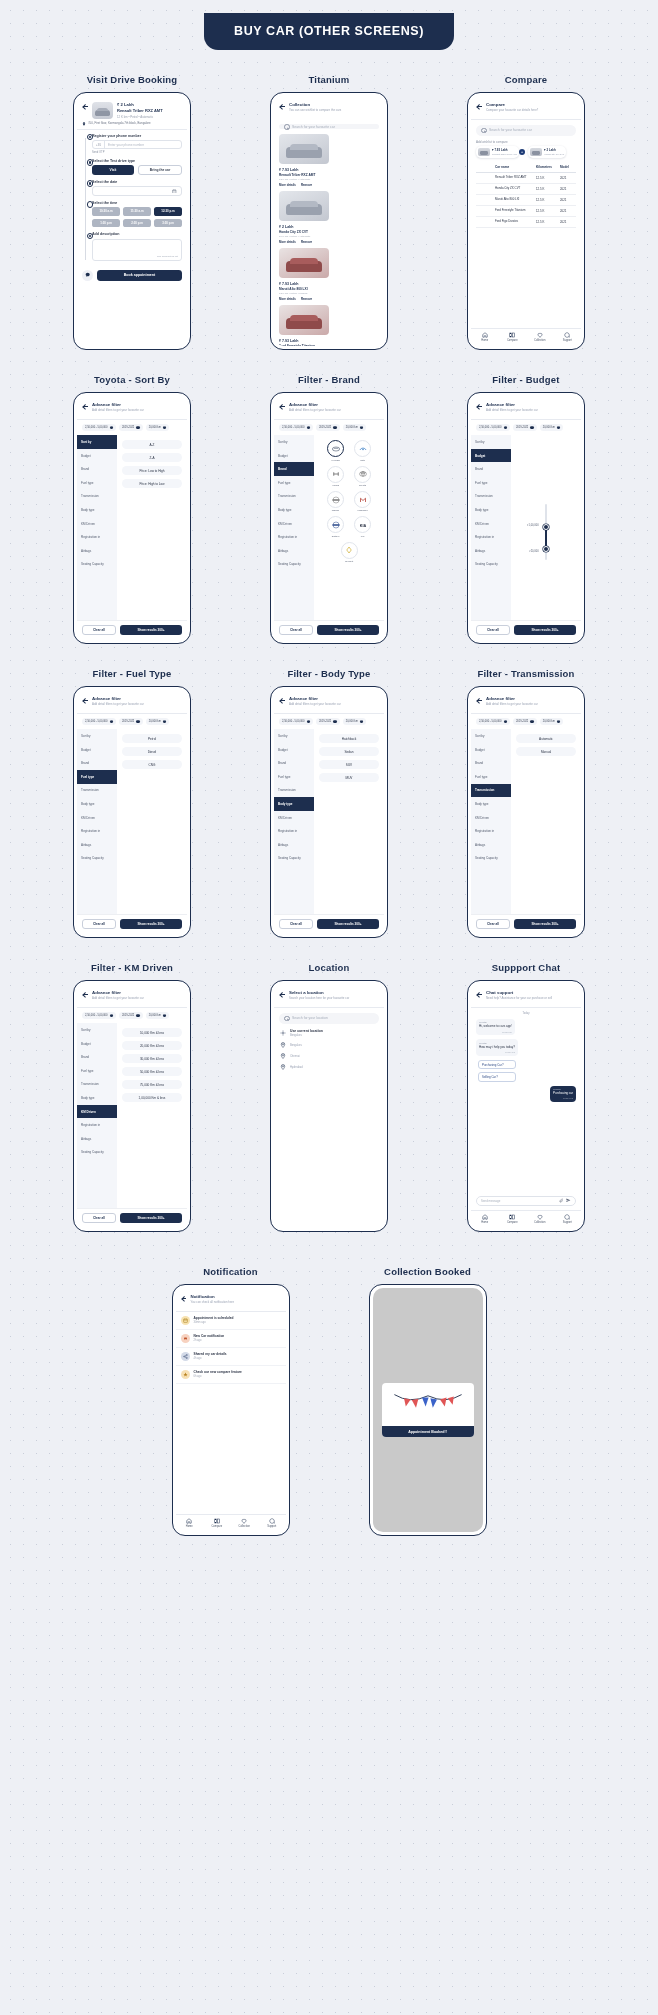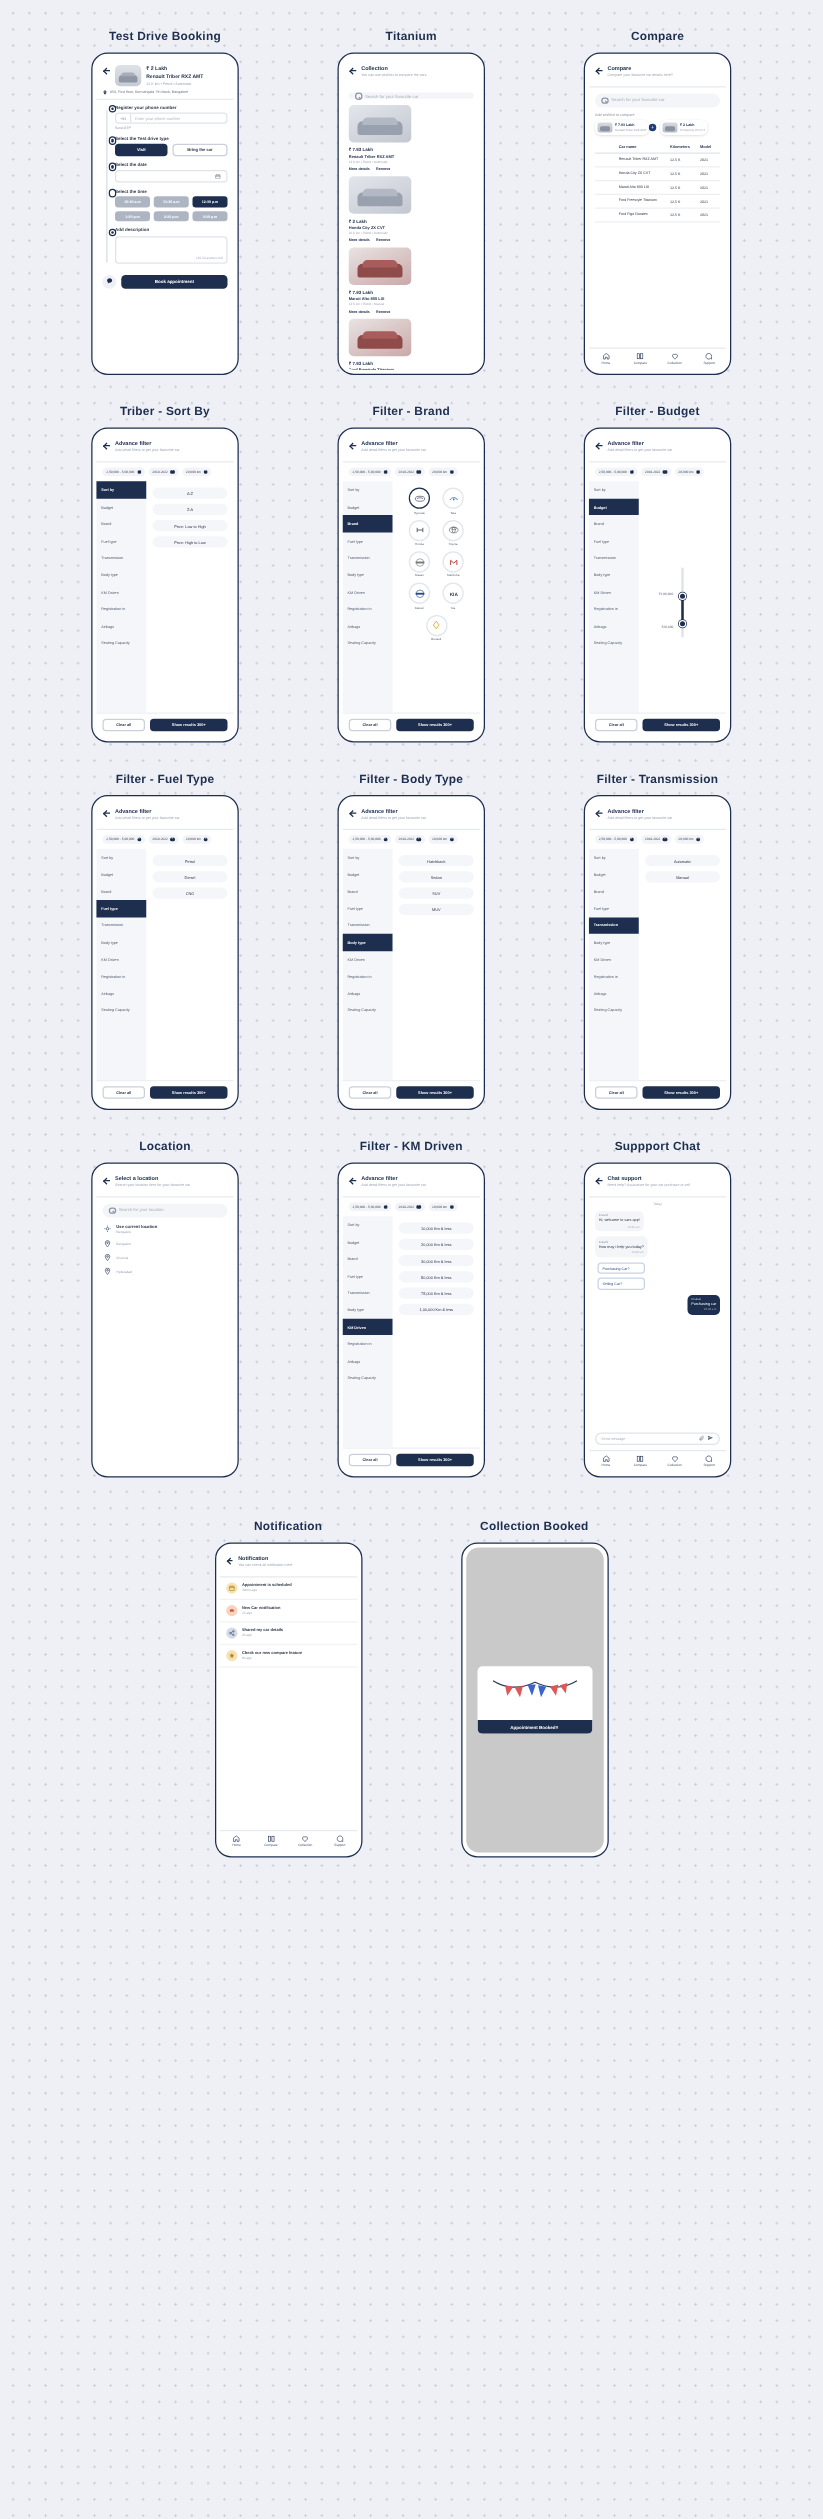--- a/index.html
+++ b/index.html
@@ -339,25 +339,28 @@
   }
   .bottom-pad { height: 34px; }
 </style>
 </head>
 <body>
 
 <div class="dotgrid"></div>
 
 <div class="page">
 
+  <div class="banner-wrap">
+    <div class="banner">BUY CAR (OTHER SCREENS)</div>
+  </div>
 
   <div class="row">
 
     <div class="cell">
-      <div class="cell-title">Test Drive Booking</div>
+      <div class="cell-title">Visit Drive Booking</div>
       <div class="phone tall">
         <div class="screen">
 
           <div class="td-top">
             <div class="back"></div>
             <div class="car-thumb"></div>
             <div style="flex:1">
               <div class="td-price">₹ 2  Lakh</div>
               <div class="td-name">Renault Triber RXZ AMT</div>
               <div class="td-spec">12 K km • Petrol • Automatic</div>
@@ -619,21 +622,21 @@
             </div>
           </div>
         </div>
       </div>
     </div>
   </div>
 
   <div class="row">
 
     <div class="cell">
-      <div class="cell-title">Triber - Sort By</div>
+      <div class="cell-title">Toyota - Sort By</div>
       <div class="phone mid">
         <div class="screen">
           <div class="hdr">
             <div class="back"></div>
             <div>
               <div class="hdr-tt">Advance filter</div>
               <div class="hdr-sub">Add detail filters to get your favourite car</div>
             </div>
           </div>
           <div class="divider"></div>
@@ -1025,80 +1028,20 @@
             <div class="btn-solid">Show results 300+</div>
           </div>
         </div>
       </div>
     </div>
   </div>
 
   <div class="row">
 
     <div class="cell">
-      <div class="cell-title">Location</div>
-      <div class="phone mid">
-        <div class="screen">
-          <div class="hdr">
-            <div class="back"></div>
-            <div>
-              <div class="hdr-tt">Select a location</div>
-              <div class="hdr-sub">Search your location here for your favourite car</div>
-            </div>
-          </div>
-          <div class="divider"></div>
-          <div class="search">
-            <span class="mag"></span>
-            <span class="search-ph">Search for your location</span>
-          </div>
-          <div class="loc-item">
-            <span class="loc-ico">
-              <svg viewBox="0 0 24 24" fill="none" stroke="currentColor" stroke-width="2">
-                  <circle cx="12" cy="12" r="4"></circle>
-                  <path d="M12 2v3M12 19v3M2 12h3M19 12h3"></path>
-                </svg>
-            </span>
-            <span>
-              <span class="loc-t">Use current location</span>
-              <span class="loc-s" style="display:block">Bengaluru</span>
-            </span>
-          </div>
-          <div class="loc-item">
-            <span class="loc-ico">
-              <svg viewBox="0 0 24 24" fill="none" stroke="currentColor" stroke-width="2">
-                  <path d="M12 2a7 7 0 0 0-7 7c0 5 7 13 7 13s7-8 7-13a7 7 0 0 0-7-7z"></path>
-                  <circle cx="12" cy="9" r="2.5"></circle>
-                </svg>
-            </span>
-            <span class="loc-s">Bengaluru</span>
-          </div>
-          <div class="loc-item">
-            <span class="loc-ico">
-              <svg viewBox="0 0 24 24" fill="none" stroke="currentColor" stroke-width="2">
-                  <path d="M12 2a7 7 0 0 0-7 7c0 5 7 13 7 13s7-8 7-13a7 7 0 0 0-7-7z"></path>
-                  <circle cx="12" cy="9" r="2.5"></circle>
-                </svg>
-            </span>
-            <span class="loc-s">Chennai</span>
-          </div>
-          <div class="loc-item">
-            <span class="loc-ico">
-              <svg viewBox="0 0 24 24" fill="none" stroke="currentColor" stroke-width="2">
-                  <path d="M12 2a7 7 0 0 0-7 7c0 5 7 13 7 13s7-8 7-13a7 7 0 0 0-7-7z"></path>
-                  <circle cx="12" cy="9" r="2.5"></circle>
-                </svg>
-            </span>
-            <span class="loc-s">Hyderabad</span>
-          </div>
-          <div style="flex:1"></div>
-        </div>
-      </div>
-    </div>
-
-    <div class="cell">
       <div class="cell-title">Filter - KM Driven</div>
       <div class="phone mid">
         <div class="screen">
           <div class="hdr">
             <div class="back"></div>
             <div>
               <div class="hdr-tt">Advance filter</div>
               <div class="hdr-sub">Add detail filters to get your favourite car</div>
             </div>
           </div>
@@ -1136,20 +1079,80 @@
               <div class="opt">30,000 Km &amp; less</div>
               <div class="opt">50,000 Km &amp; less</div>
               <div class="opt">75,000 Km &amp; less</div>
               <div class="opt">1,00,000 Km &amp; less</div>
             </div>
           </div>
           <div class="af-foot">
             <div class="btn-ghost">Clear all</div>
             <div class="btn-solid">Show results 300+</div>
           </div>
+        </div>
+      </div>
+    </div>
+
+    <div class="cell">
+      <div class="cell-title">Location</div>
+      <div class="phone mid">
+        <div class="screen">
+          <div class="hdr">
+            <div class="back"></div>
+            <div>
+              <div class="hdr-tt">Select a location</div>
+              <div class="hdr-sub">Search your location here for your favourite car</div>
+            </div>
+          </div>
+          <div class="divider"></div>
+          <div class="search">
+            <span class="mag"></span>
+            <span class="search-ph">Search for your location</span>
+          </div>
+          <div class="loc-item">
+            <span class="loc-ico">
+              <svg viewBox="0 0 24 24" fill="none" stroke="currentColor" stroke-width="2">
+                  <circle cx="12" cy="12" r="4"></circle>
+                  <path d="M12 2v3M12 19v3M2 12h3M19 12h3"></path>
+                </svg>
+            </span>
+            <span>
+              <span class="loc-t">Use current location</span>
+              <span class="loc-s" style="display:block">Bengaluru</span>
+            </span>
+          </div>
+          <div class="loc-item">
+            <span class="loc-ico">
+              <svg viewBox="0 0 24 24" fill="none" stroke="currentColor" stroke-width="2">
+                  <path d="M12 2a7 7 0 0 0-7 7c0 5 7 13 7 13s7-8 7-13a7 7 0 0 0-7-7z"></path>
+                  <circle cx="12" cy="9" r="2.5"></circle>
+                </svg>
+            </span>
+            <span class="loc-s">Bengaluru</span>
+          </div>
+          <div class="loc-item">
+            <span class="loc-ico">
+              <svg viewBox="0 0 24 24" fill="none" stroke="currentColor" stroke-width="2">
+                  <path d="M12 2a7 7 0 0 0-7 7c0 5 7 13 7 13s7-8 7-13a7 7 0 0 0-7-7z"></path>
+                  <circle cx="12" cy="9" r="2.5"></circle>
+                </svg>
+            </span>
+            <span class="loc-s">Chennai</span>
+          </div>
+          <div class="loc-item">
+            <span class="loc-ico">
+              <svg viewBox="0 0 24 24" fill="none" stroke="currentColor" stroke-width="2">
+                  <path d="M12 2a7 7 0 0 0-7 7c0 5 7 13 7 13s7-8 7-13a7 7 0 0 0-7-7z"></path>
+                  <circle cx="12" cy="9" r="2.5"></circle>
+                </svg>
+            </span>
+            <span class="loc-s">Hyderabad</span>
+          </div>
+          <div style="flex:1"></div>
         </div>
       </div>
     </div>
 
     <div class="cell">
       <div class="cell-title">Suppport Chat</div>
       <div class="phone mid">
         <div class="screen">
           <div class="hdr">
             <div class="back"></div>

